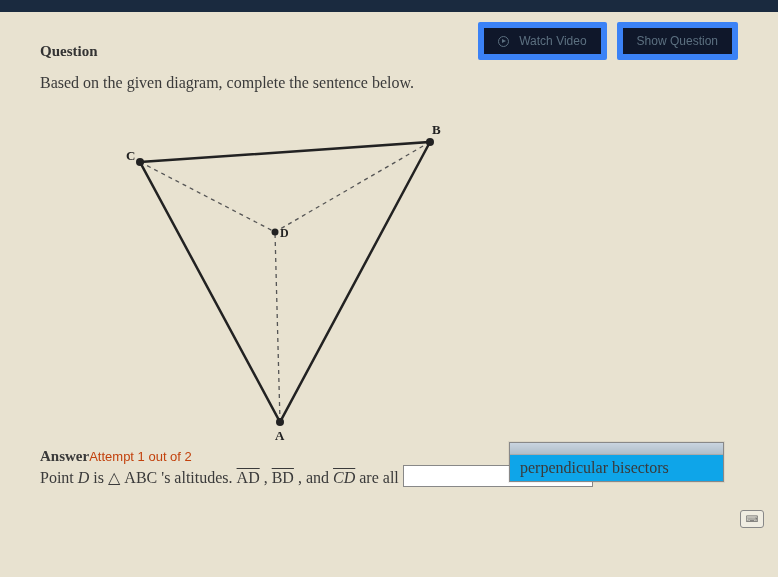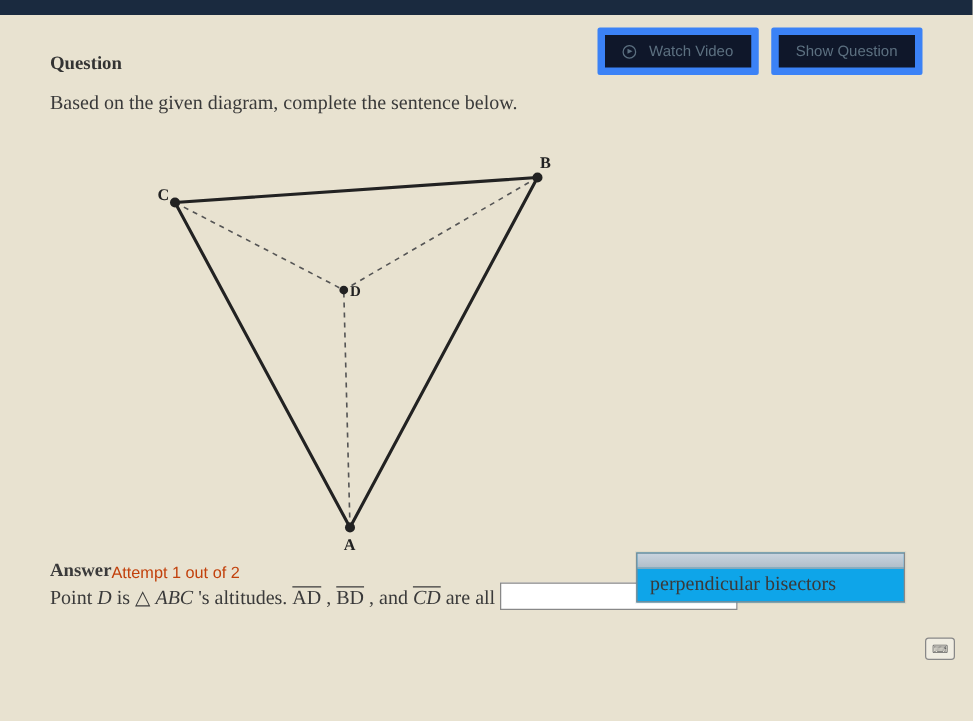--- a/index.html
+++ b/index.html
@@ -174,21 +174,21 @@
   <div class="answer-row">
     <span class="answer-label">Answer</span>
     <span class="attempt">Attempt 1 out of 2</span>
   </div>
 
   <div class="sentence">
     <span>Point </span>
     <span style="font-style:italic">D</span>
     <span> is </span>
     <span>△</span>
-    <span style="font-style:italic">ABC</span>
+    <span style="">ABC</span>
     <span>'s altitudes. </span>
     <span class="overline" style="">AD</span>
     <span>, </span>
     <span class="overline" style="">BD</span>
     <span>, and </span>
     <span class="overline" style="font-style:italic">CD</span>
     <span> are all </span>
     <span class="select-field"></span>
   </div>
 </div>

